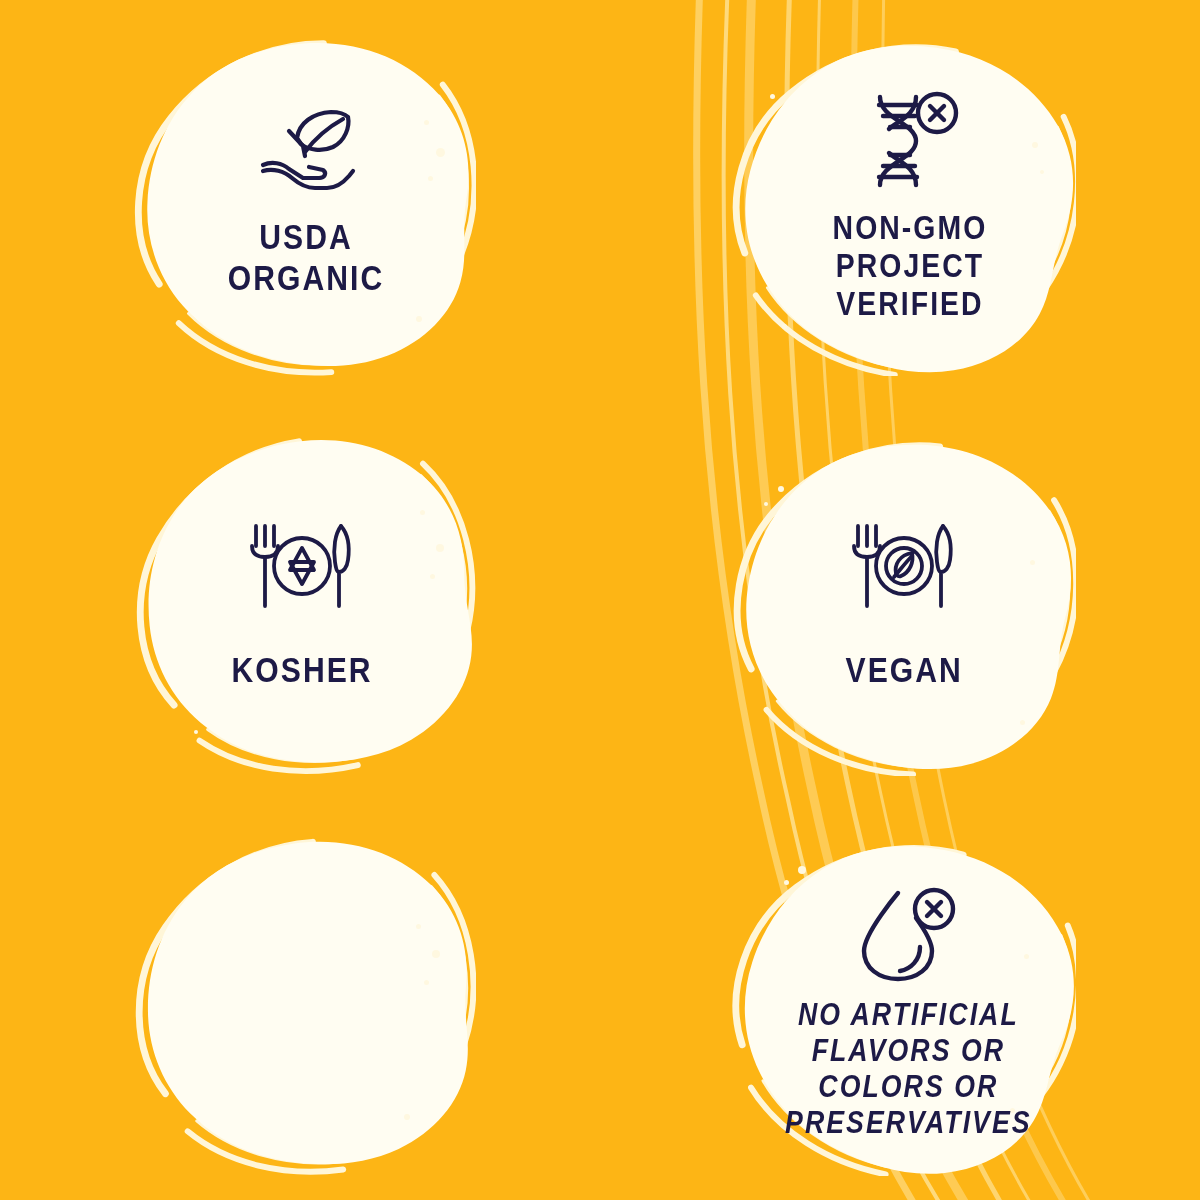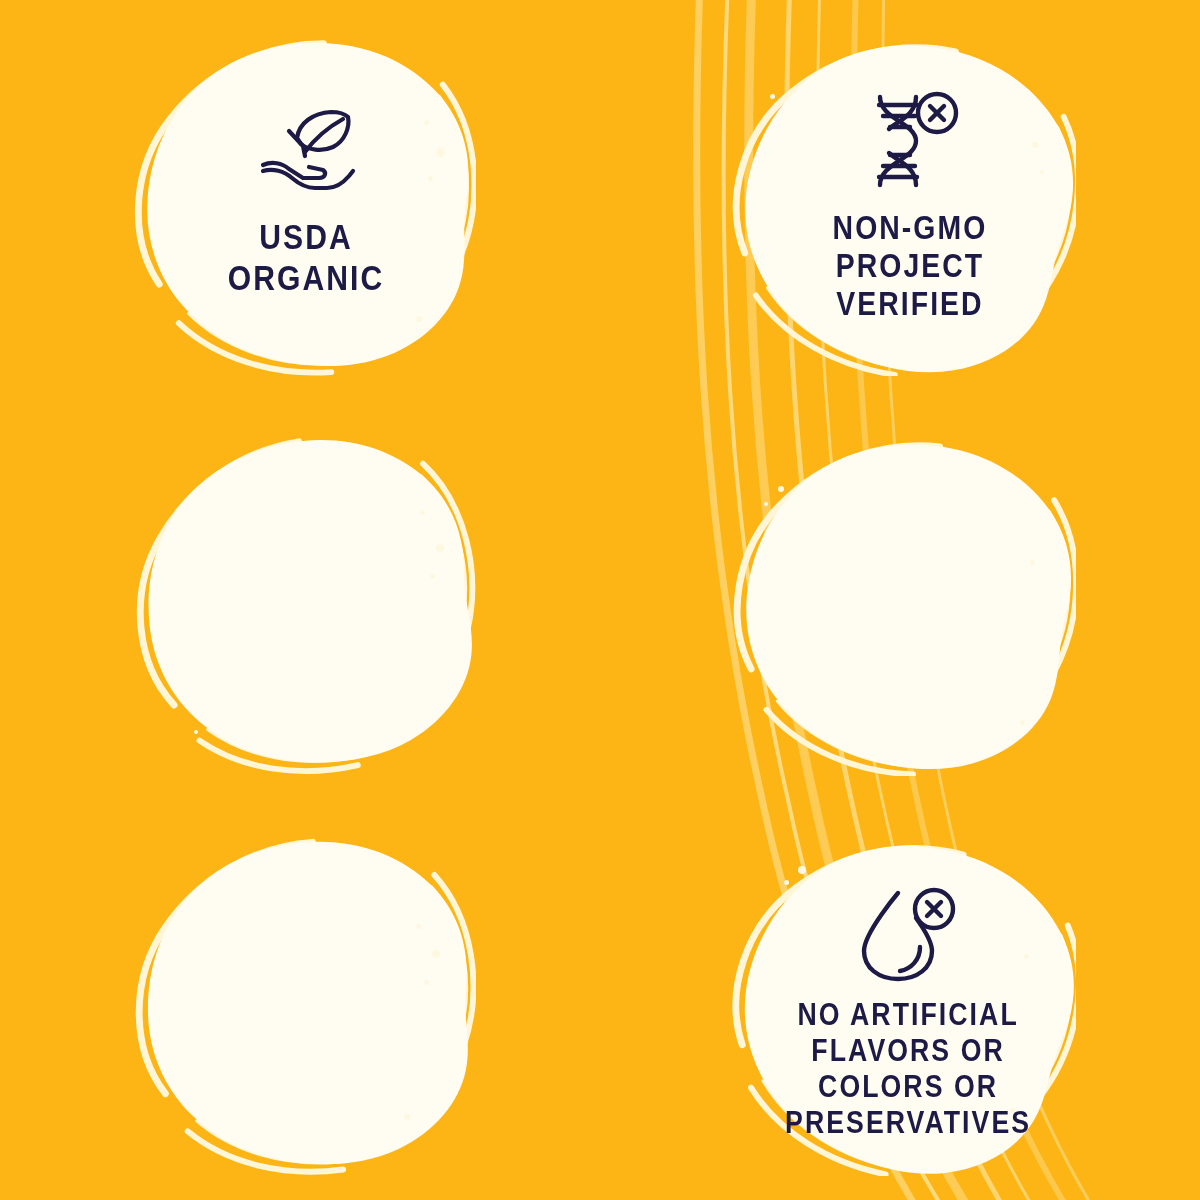--- a/index.html
+++ b/index.html
@@ -100,21 +100,21 @@
   .size-lg { font-size: 35px; }
   .size-md { font-size: 33px; }
   .size-sm { font-size: 31px; }
 
   
   .cell-0 .badge-content { transform: translate(6px, 2px); }
   .cell-1 .badge-content { transform: translate(10px, 6px); align-items: center; }
   .cell-2 .badge-content { transform: translate(2px, 6px); }
   .cell-3 .badge-content { transform: translate(4px, 6px); }
   .cell-4 .badge-content { transform: translate(2px, 12px); }
-  .cell-5 .badge-content { transform: translate(8px, 14px); }
+  .cell-5 .badge-content { transform: translate(8px, 14px); font-style: italic; }
 
   .cell-0 .badge-icon { margin-bottom: 20px; }
   .cell-1 .badge-icon { margin-bottom: 16px; }
   .cell-2 .badge-icon { margin-bottom: 40px; }
   .cell-3 .badge-icon { margin-bottom: 40px; }
   .cell-4 .badge-icon { margin-bottom: 38px; }
   .cell-5 .badge-icon { margin-bottom: 14px; }
 
   .speck { position: absolute; border-radius: 50%; background: #FFF8E0; z-index: 2; }
 </style>
@@ -249,20 +249,35 @@
         <use href="#ringF" x="2" y="-2" stroke-width="6"></use>
         <use href="#ringE" x="4" y="0" stroke-width="3"></use>
       </g>
       <use href="#blobShape" fill="#FFFDF2" x="8" y="6"></use>
     </g>
   </svg>
           <span class="speck" style="left: 296px; top: 86px; width: 5px; height: 5px;"></span>
           <span class="speck" style="left: 312px; top: 120px; width: 8px; height: 8px;"></span>
           <span class="speck" style="left: 306px; top: 150px; width: 5px; height: 5px;"></span>
           <span class="speck" style="left: 70px; top: 306px; width: 4px; height: 4px;"></span>
+          <div class="badge-content">
+    <svg class="badge-icon" width="116" height="88" viewBox="0 0 116 88" fill="none" stroke="#1D1A46" stroke-width="3.8" stroke-linecap="round" stroke-linejoin="round">
+      <path d="M12 4 L 12 24 M21 4 L 21 24 M30 4 L 30 24"></path>
+      <path d="M8 24 C 8 32, 13 35, 21 35 C 29 35, 34 32, 34 24"></path>
+      <path d="M21 35 L 21 84"></path>
+      <circle cx="58" cy="44" r="28"></circle>
+      <path d="M58 26 L 70 48 L 46 48 Z"></path>
+      <path d="M58 62 L 46 40 L 70 40 Z"></path>
+      <path d="M97 4 C 104 12, 106 24, 104 38 C 103 46, 99 50, 95 50 L 95 84"></path>
+      <path d="M97 4 C 91 12, 89 26, 91 40 C 92 47, 93 50, 95 50"></path>
+    </svg>
+            <div class="badge-label size-lg">
+              <div>KOSHER</div>
+            </div>
+          </div>
         </div>
       </div>
       <div class="badge cell-3">
         <div class="blob-wrap">
   <svg class="blob-svg" viewBox="0 0 360 360" aria-hidden="true">
     <g transform="rotate(6 180 180)">
       <g fill="none" stroke="#FFF6D8" stroke-linecap="round">
         <use href="#ringB" x="0" y="4" stroke-width="7"></use>
         <use href="#ringA" x="6" y="2" stroke-width="4"></use>
         <use href="#ringD" x="-4" y="0" stroke-width="6"></use>
@@ -270,20 +285,36 @@
         <use href="#ringF" x="2" y="-2" stroke-width="6"></use>
         <use href="#ringE" x="4" y="0" stroke-width="3"></use>
       </g>
       <use href="#blobShape" fill="#FFFDF2" x="8" y="6"></use>
     </g>
   </svg>
           <span class="speck" style="left: 54px; top: 62px; width: 6px; height: 6px;"></span>
           <span class="speck" style="left: 40px; top: 78px; width: 4px; height: 4px;"></span>
           <span class="speck" style="left: 306px; top: 136px; width: 5px; height: 5px;"></span>
           <span class="speck" style="left: 296px; top: 296px; width: 5px; height: 5px;"></span>
+          <div class="badge-content">
+    <svg class="badge-icon" width="116" height="88" viewBox="0 0 116 88" fill="none" stroke="#1D1A46" stroke-width="3.8" stroke-linecap="round" stroke-linejoin="round">
+      <path d="M12 4 L 12 24 M21 4 L 21 24 M30 4 L 30 24"></path>
+      <path d="M8 24 C 8 32, 13 35, 21 35 C 29 35, 34 32, 34 24"></path>
+      <path d="M21 35 L 21 84"></path>
+      <circle cx="58" cy="44" r="28"></circle>
+      <circle cx="58" cy="44" r="18"></circle>
+      <path d="M50 52 C 48 42, 54 33, 66 31 C 68 40, 64 50, 55 54 C 53 55, 51 54, 50 52 Z"></path>
+      <path d="M48 55 C 54 48, 60 40, 66 34"></path>
+      <path d="M97 4 C 104 12, 106 24, 104 38 C 103 46, 99 50, 95 50 L 95 84"></path>
+      <path d="M97 4 C 91 12, 89 26, 91 40 C 92 47, 93 50, 95 50"></path>
+    </svg>
+            <div class="badge-label size-lg">
+              <div>VEGAN</div>
+            </div>
+          </div>
         </div>
       </div>
       <div class="badge cell-4">
         <div class="blob-wrap">
   <svg class="blob-svg" viewBox="0 0 360 360" aria-hidden="true">
     <g transform="rotate(-4 180 180)">
       <g fill="none" stroke="#FFF6D8" stroke-linecap="round">
         <use href="#ringB" x="0" y="4" stroke-width="7"></use>
         <use href="#ringA" x="6" y="2" stroke-width="4"></use>
         <use href="#ringD" x="-4" y="0" stroke-width="6"></use>

